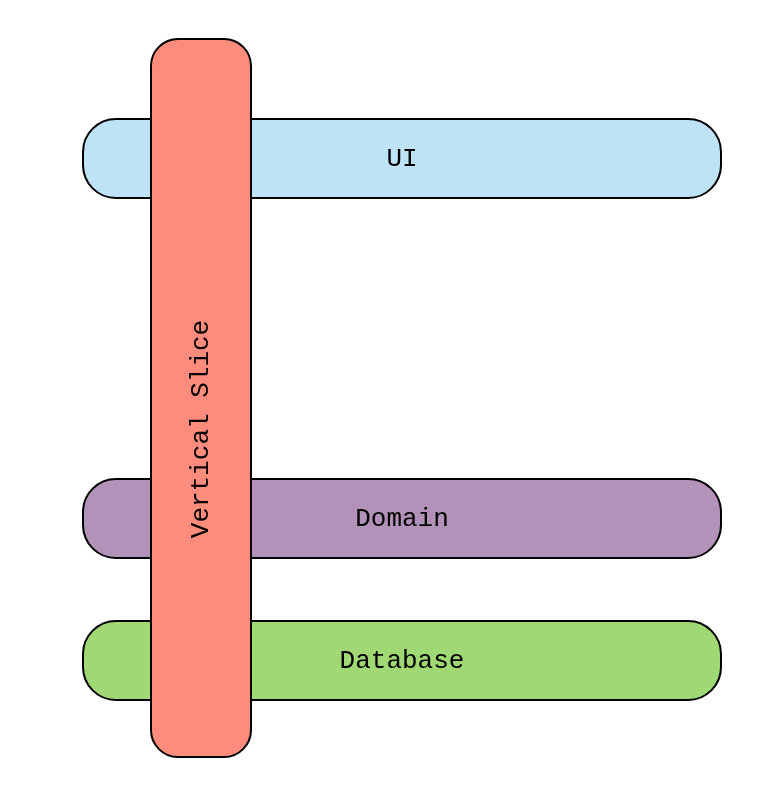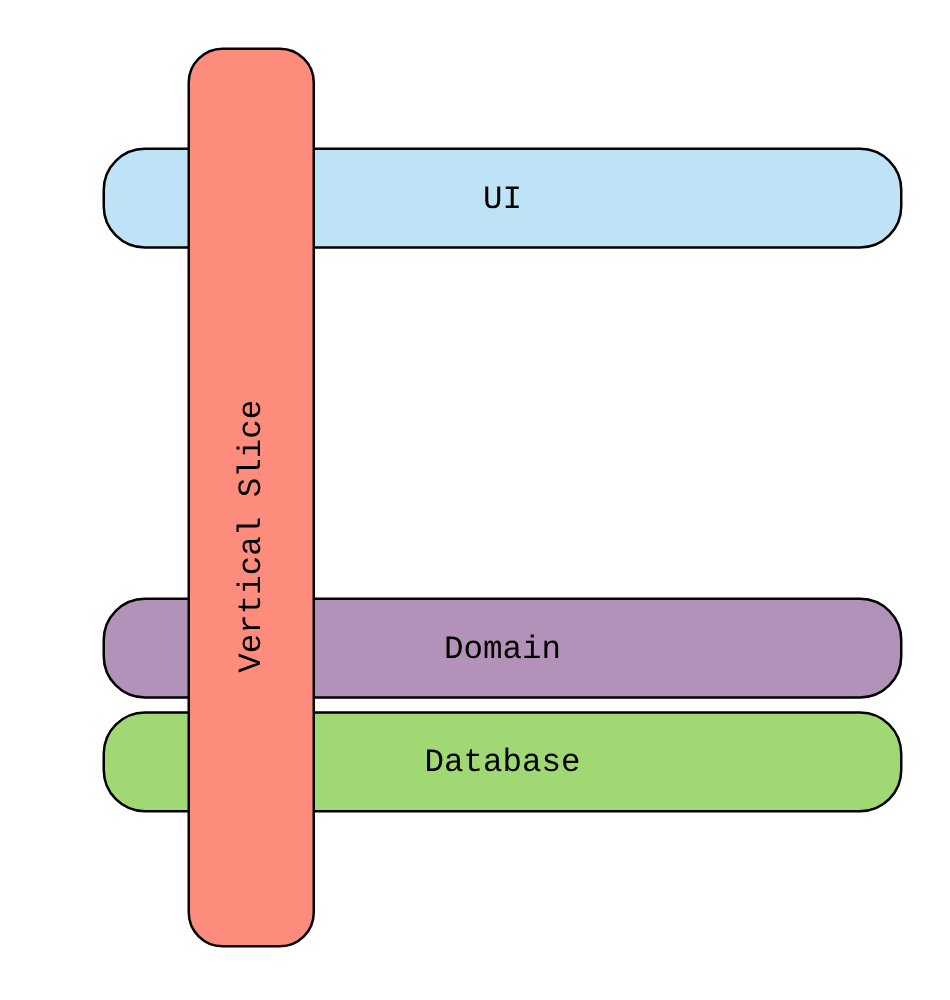--- a/index.html
+++ b/index.html
@@ -24,21 +24,21 @@
     border: 2px solid #000000;
     border-radius: 34px;
     display: flex;
     align-items: center;
     justify-content: center;
     z-index: 1;
   }
   .layer-0 { top: 118px; }
   .layer-1 { top: 280px; }
   .layer-2 { top: 438px; margin-top: 40px; }
-  .layer-3 { top: 569px; }
+  .layer-3 { top: 620px; }
   .layer-label {
     font-size: 26px;
     line-height: 1;
     color: #000000;
     user-select: none;
   }
   .slice {
     position: absolute;
     left: 150px;
     top: 38px;

